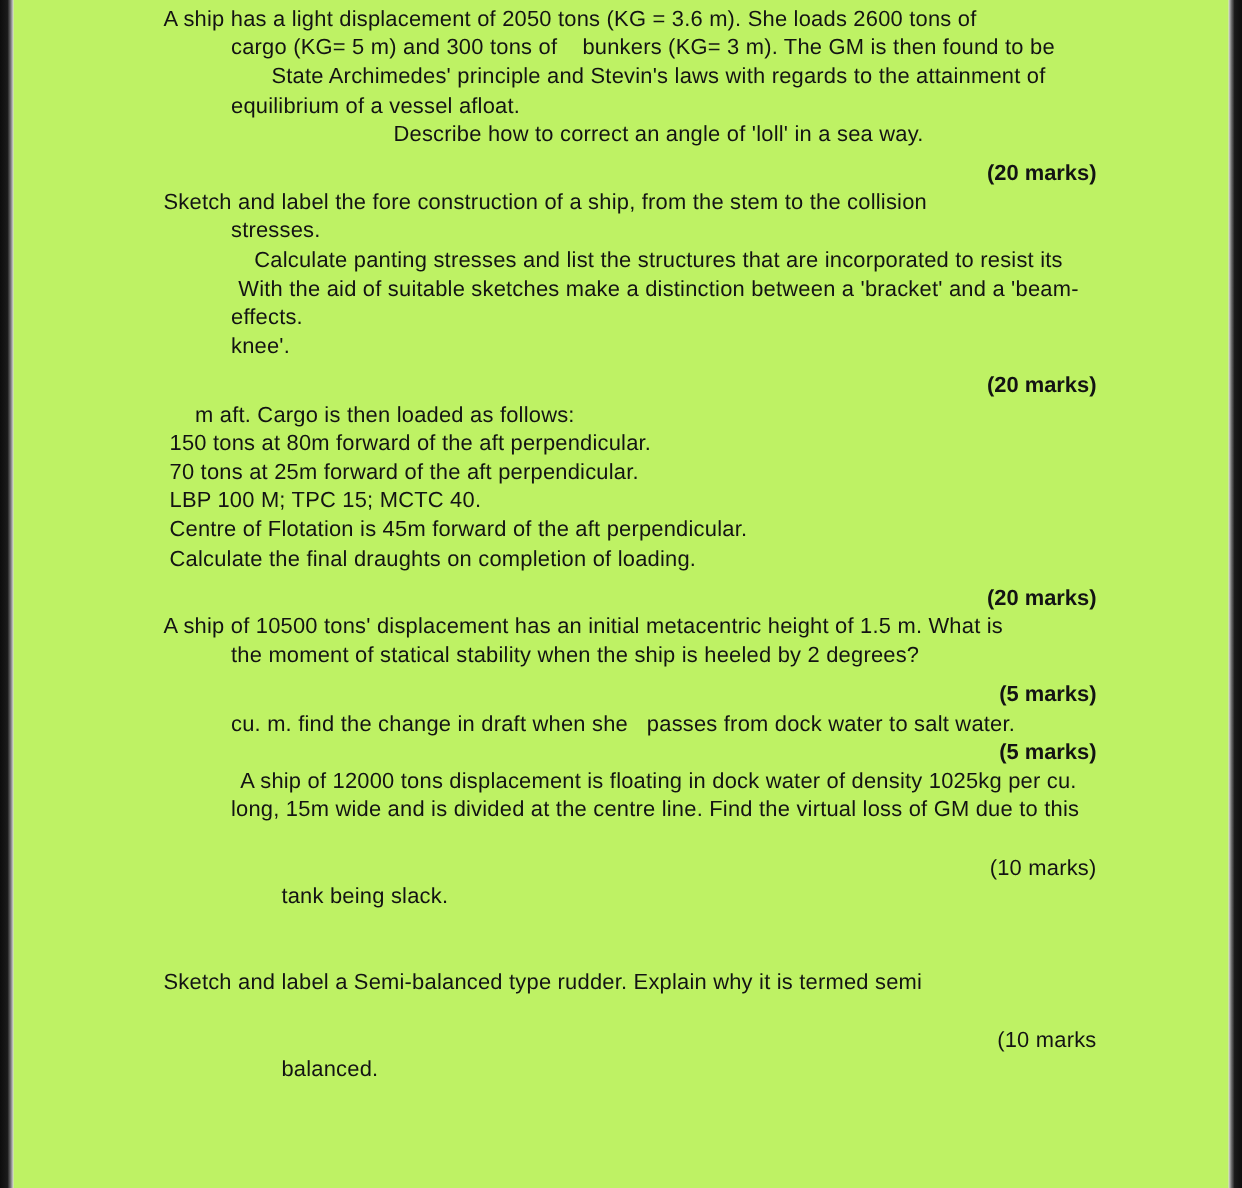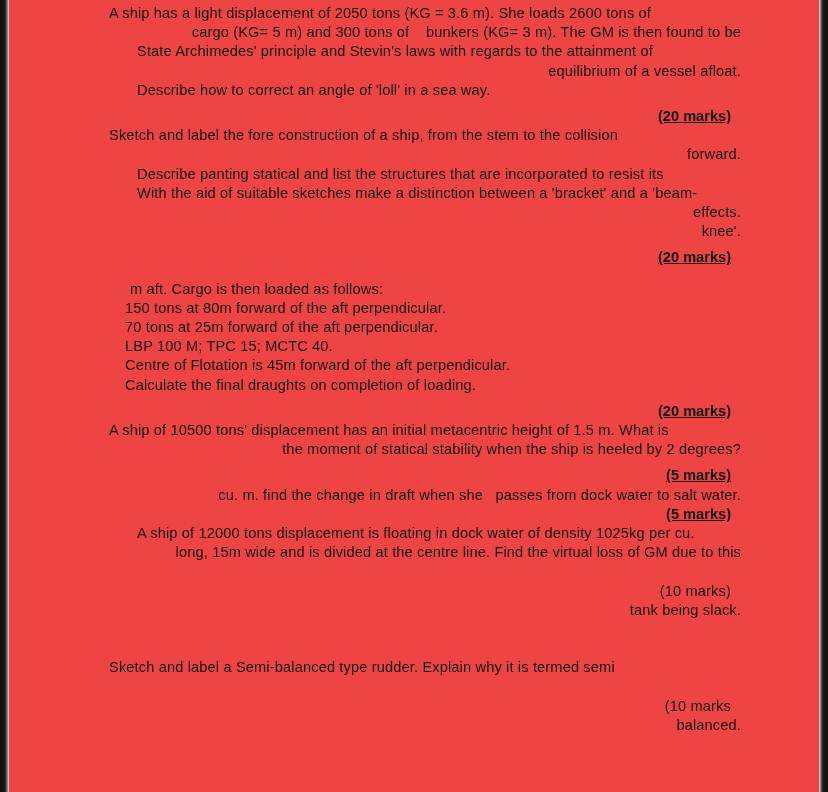--- a/index.html
+++ b/index.html
@@ -5,21 +5,21 @@
 <style>
   html, body {
     margin: 0;
     padding: 0;
     background: #ffffff;
   }
   .page {
     position: relative;
     width: 828px;
     height: 792px;
-    background: #ef4444;
+    background: #bef264;
     overflow: hidden;
     font-family: "Liberation Sans", sans-serif;
     color: #131313;
     box-sizing: border-box;
   }
   
   .edge {
     position: absolute;
     top: 0;
     bottom: 0;
@@ -48,32 +48,31 @@
     padding: 0;
   }
   .line {
     font-size: 14.6px;
     line-height: 19.2px;
     white-space: pre-wrap;
     letter-spacing: 0.01em;
   }
   
   .i0  { margin-left: 0px; }      
-  .i1  { margin-left: 21px; margin-top: 12px; }     
-  .i2  { margin-left: 28px; }     
-  .i3  { margin-left: 45px; text-align: right; }     
-  .i4  { margin-left: 16px; }     
+  .i1  { margin-left: 21px; }     
+  .i2  { margin-left: 28px; text-align: center; }     
+  .i3  { margin-left: 45px; }     
+  .i4  { margin-left: 4px; }     
 
   .marks {
     font-weight: bold;
     font-size: 14.6px;
     line-height: 19.2px;
     text-align: right;
     padding-right: 10px;
-    text-decoration: underline;
   }
   .marks-inline {
     font-weight: normal;
     float: right;
     padding-right: 10px;
   }
   .gap-sm { height: 7px; }
   .gap-lg { height: 19px; }
   .clear { clear: both; }
 
@@ -96,22 +95,22 @@
       <div class="line i3">cargo (KG= 5 m) and 300 tons of    bunkers (KG= 3 m). The GM is then found to be</div>
       <div class="line i2">State Archimedes' principle and Stevin's laws with regards to the attainment of</div>
       <div class="line i3">equilibrium of a vessel afloat.</div>
       <div class="line i2">Describe how to correct an angle of 'loll' in a sea way.</div>
       <div class="gap-sm"></div>
       <div class="marks">(20 marks)</div>
     </div>
 
     <div class="q">
       <div class="line i0">Sketch and label the fore construction of a ship, from the stem to the collision</div>
-      <div class="line i3">forward.</div>
-      <div class="line i2">Describe panting statical and list the structures that are incorporated to resist its</div>
+      <div class="line i3">stresses.</div>
+      <div class="line i2">Calculate panting stresses and list the structures that are incorporated to resist its</div>
       <div class="line i2">With the aid of suitable sketches make a distinction between a 'bracket' and a 'beam-</div>
       <div class="line i3">effects.</div>
       <div class="line i3">knee'.</div>
       <div class="gap-sm"></div>
       <div class="marks">(20 marks)</div>
     </div>
 
     <div class="q">
       <div class="line i1">m aft. Cargo is then loaded as follows:</div>
       <div class="line i4">150 tons at 80m forward of the aft perpendicular.</div>

